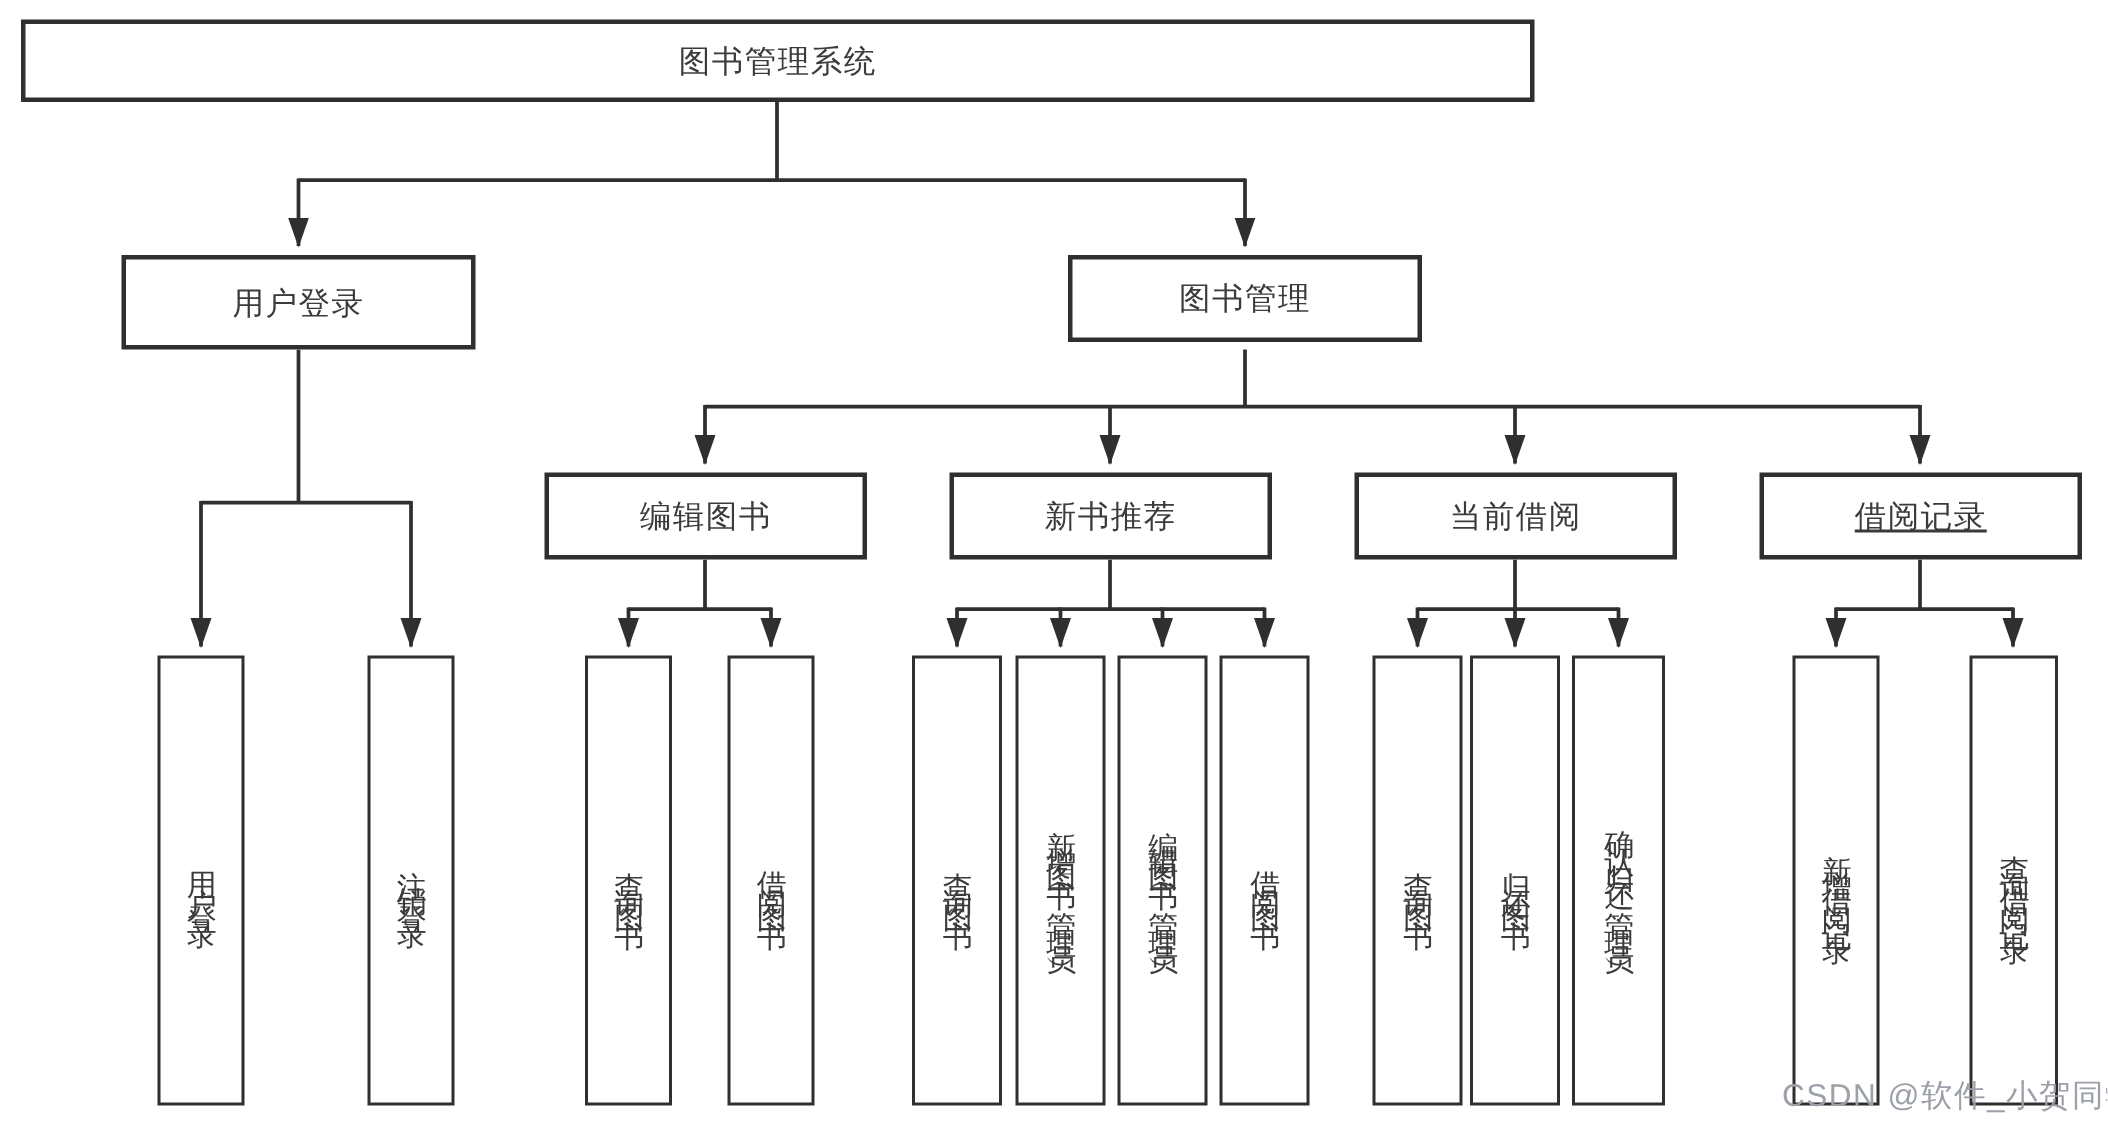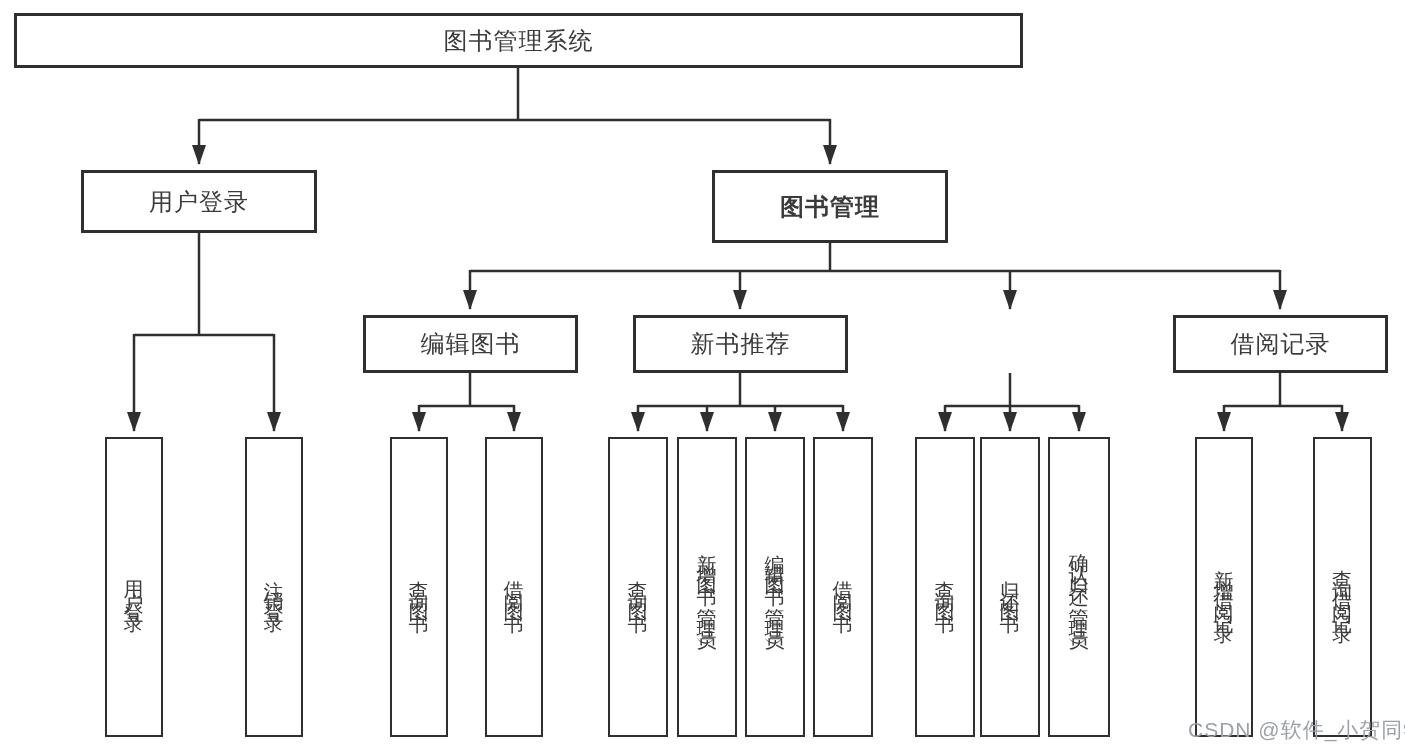--- a/index.html
+++ b/index.html
@@ -24,21 +24,21 @@
   }
   .node {
     position: absolute;
     background: #ffffff;
     border: 3px solid #2f2f2f;
     box-sizing: border-box;
     display: flex;
     align-items: center;
     justify-content: center;
     color: #3b3b3b;
-    font-size: 24px;
+    font-size: 21px;
     letter-spacing: 1px;
     white-space: nowrap;
   }
   .leaf {
     position: absolute;
     background: #ffffff;
     border: 2px solid #2f2f2f;
     box-sizing: border-box;
     display: flex;
     align-items: center;
@@ -115,25 +115,26 @@
       <line x1="1280" y1="373" x2="1280" y2="406"></line>
       <line x1="1224" y1="406" x2="1342" y2="406"></line>
       <line x1="1224" y1="405" x2="1224" y2="431" marker-end="url(#arrow)"></line>
       <line x1="1342" y1="405" x2="1342" y2="431" marker-end="url(#arrow)"></line>
     </g>
   </svg>
 
   <div class="node" style="left:14px; top:13px; width:1009px; height:55px;">图书管理系统</div>
 
   <div class="node" style="left:81px; top:170px; width:236px; height:63px;">用户登录</div>
-  <div class="node" style="left:712px; top:170px; width:236px; height:73px;font-weight:bold;">图书管理</div>
+  <div class="node" style="left:712px; top:170px; width:236px; height:58px;">图书管理</div>
 
   <div class="node" style="left:363px; top:315px; width:215px; height:58px;">编辑图书</div>
   <div class="node" style="left:633px; top:315px; width:215px; height:58px;">新书推荐</div>
-  <div class="node" style="left:1173px; top:315px; width:215px; height:58px;">借阅记录</div>
+  <div class="node" style="left:903px; top:315px; width:215px; height:58px;">当前借阅</div>
+  <div class="node" style="left:1173px; top:315px; width:215px; height:58px;text-decoration:underline;">借阅记录</div>
 
   <div class="leaf" style="left:105px; width:58px;">
     <span class="vtext">用户登录</span>
   </div>
   <div class="leaf" style="left:245px; width:58px;">
     <span class="vtext">注销登录</span>
   </div>
   <div class="leaf" style="left:390px; width:58px;">
     <span class="vtext">查询图书</span>
   </div>

